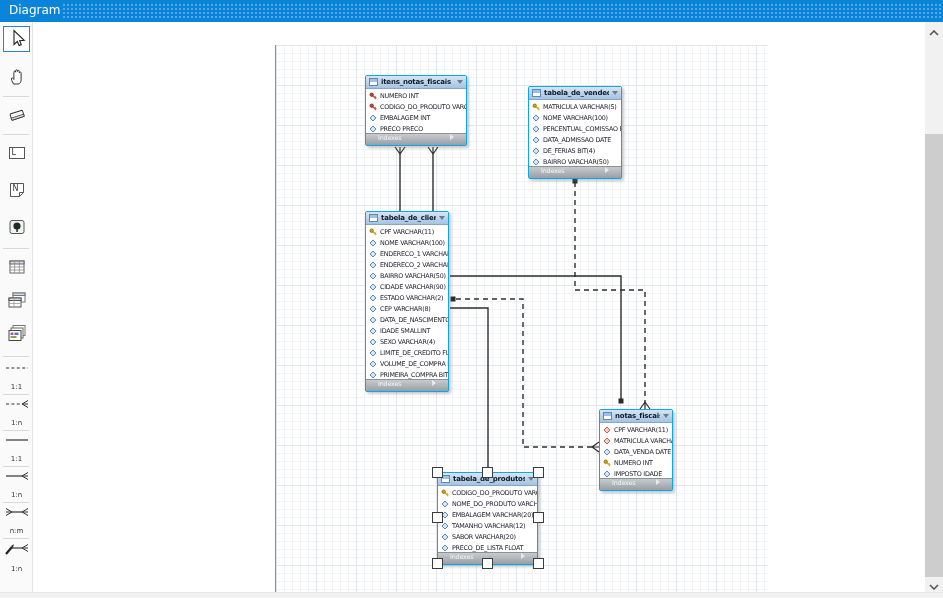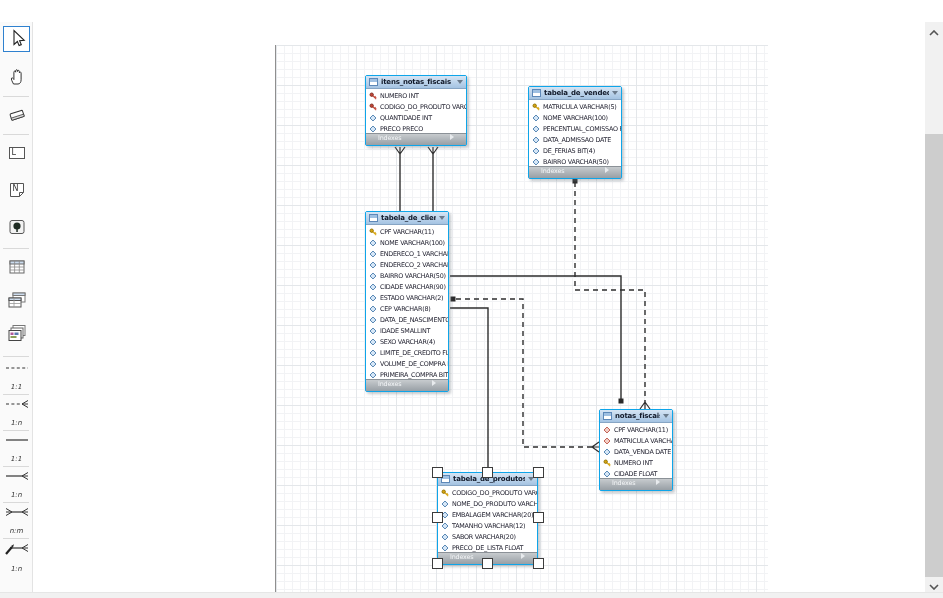--- a/index.html
+++ b/index.html
@@ -15,21 +15,21 @@
     background-size:4px 4px; }
   .titlebar .caption { position:absolute; left:9px; top:3px; color:#fff; font-size:12px; }
 
   
   .toolbar { position:absolute; left:0; top:22px; width:33px; height:571px; background:#fafafa;
     border-right:1px solid #e3e3e3; z-index:30; }
   .tbtn { position:absolute; left:3px; width:27px; height:26px; display:flex; align-items:center;
     justify-content:center; flex-direction:column; background:transparent; border:1px solid transparent; }
   .tbtn.selected { border:1px solid #2f81cf; background:#fff; }
   .tbtn svg { display:block; }
-  .tool-cap { font-size:7px; color:#333; line-height:7px; margin-top:11px;font-style:italic; }
+  .tool-cap { font-size:7px; color:#333; line-height:7px; margin-top:11px; }
   .tsep { position:absolute; left:3px; width:26px; height:1px; background:#d9d9d9; }
 
   
   .canvas { position:absolute; left:34px; top:22px; width:891px; height:571px; background:#fff; z-index:1; }
   .page { position:absolute; left:241px; top:23px; width:493px; height:570px; background:#fff;
     border-left:1px solid #8f8f8f; z-index:2;
     background-image:
       linear-gradient(#e4e7ea 1px, transparent 1px),
       linear-gradient(90deg, #e4e7ea 1px, transparent 1px),
       linear-gradient(#f2f3f5 1px, transparent 1px),
@@ -68,20 +68,24 @@
   .vscroll .btn.up { top:0; } .vscroll .btn.down { bottom:0; }
   .vthumb { position:absolute; left:0; width:18px; background:#cdcdcd; }
   .hscroll { position:absolute; left:0; bottom:0; width:943px; height:6px; background:#f1f1f1;
     border-top:1px solid #e6e6e6; z-index:36; }
 </style>
 </head>
 <body>
 
 <div id="app">
 
+  <div class="titlebar">
+    <div class="dots"></div>
+    <div class="caption">Diagram</div>
+  </div>
 
   <div class="canvas">
     <div class="page"></div>
   </div>
 
   <svg id="wires">
       <path d="M400,211 L400,154" fill="none" stroke="#2e2e2e" stroke-width="1.4"></path>
       <path d="M395,147 L400,154 M400,147 L400,154 M405,147 L400,154" fill="none" stroke="#2e2e2e" stroke-width="1.2"></path>
       <path d="M433,211 L433,154" fill="none" stroke="#2e2e2e" stroke-width="1.4"></path>
       <path d="M428,147 L433,154 M433,147 L433,154 M438,147 L433,154" fill="none" stroke="#2e2e2e" stroke-width="1.2"></path>
@@ -284,21 +288,21 @@
             </svg>
           </span>
           <span class="ctext">CODIGO_DO_PRODUTO VARCHAR(10)</span>
         </div>
         <div class="trow">
           <span class="cicon">
             <svg width="8" height="8" viewBox="0 0 8 8">
               <rect x="1.9" y="1.9" width="4.2" height="4.2" transform="rotate(45 4 4)" fill="#d6e7f7" stroke="#4f81b0" stroke-width="0.9"></rect>
             </svg>
           </span>
-          <span class="ctext">QUANTIDADE INT</span>
+          <span class="ctext">EMBALAGEM INT</span>
         </div>
         <div class="trow">
           <span class="cicon">
             <svg width="8" height="8" viewBox="0 0 8 8">
               <rect x="1.9" y="1.9" width="4.2" height="4.2" transform="rotate(45 4 4)" fill="#d6e7f7" stroke="#4f81b0" stroke-width="0.9"></rect>
             </svg>
           </span>
           <span class="ctext">PRECO PRECO</span>
         </div>
       </div>
@@ -534,21 +538,21 @@
             </svg>
           </span>
           <span class="ctext">NUMERO INT</span>
         </div>
         <div class="trow">
           <span class="cicon">
             <svg width="8" height="8" viewBox="0 0 8 8">
               <rect x="1.9" y="1.9" width="4.2" height="4.2" transform="rotate(45 4 4)" fill="#d6e7f7" stroke="#4f81b0" stroke-width="0.9"></rect>
             </svg>
           </span>
-          <span class="ctext">CIDADE FLOAT</span>
+          <span class="ctext">IMPOSTO IDADE</span>
         </div>
       </div>
     <div class="efoot">
       <span class="flabel">Indexes</span>
       <span class="caret-right"></span>
     </div>
   </div>
     <div class="etable" style="left: 437px; top: 472px; width: 101px;">
     <div class="ehead">
       <span class="tbl-ico"></span>

